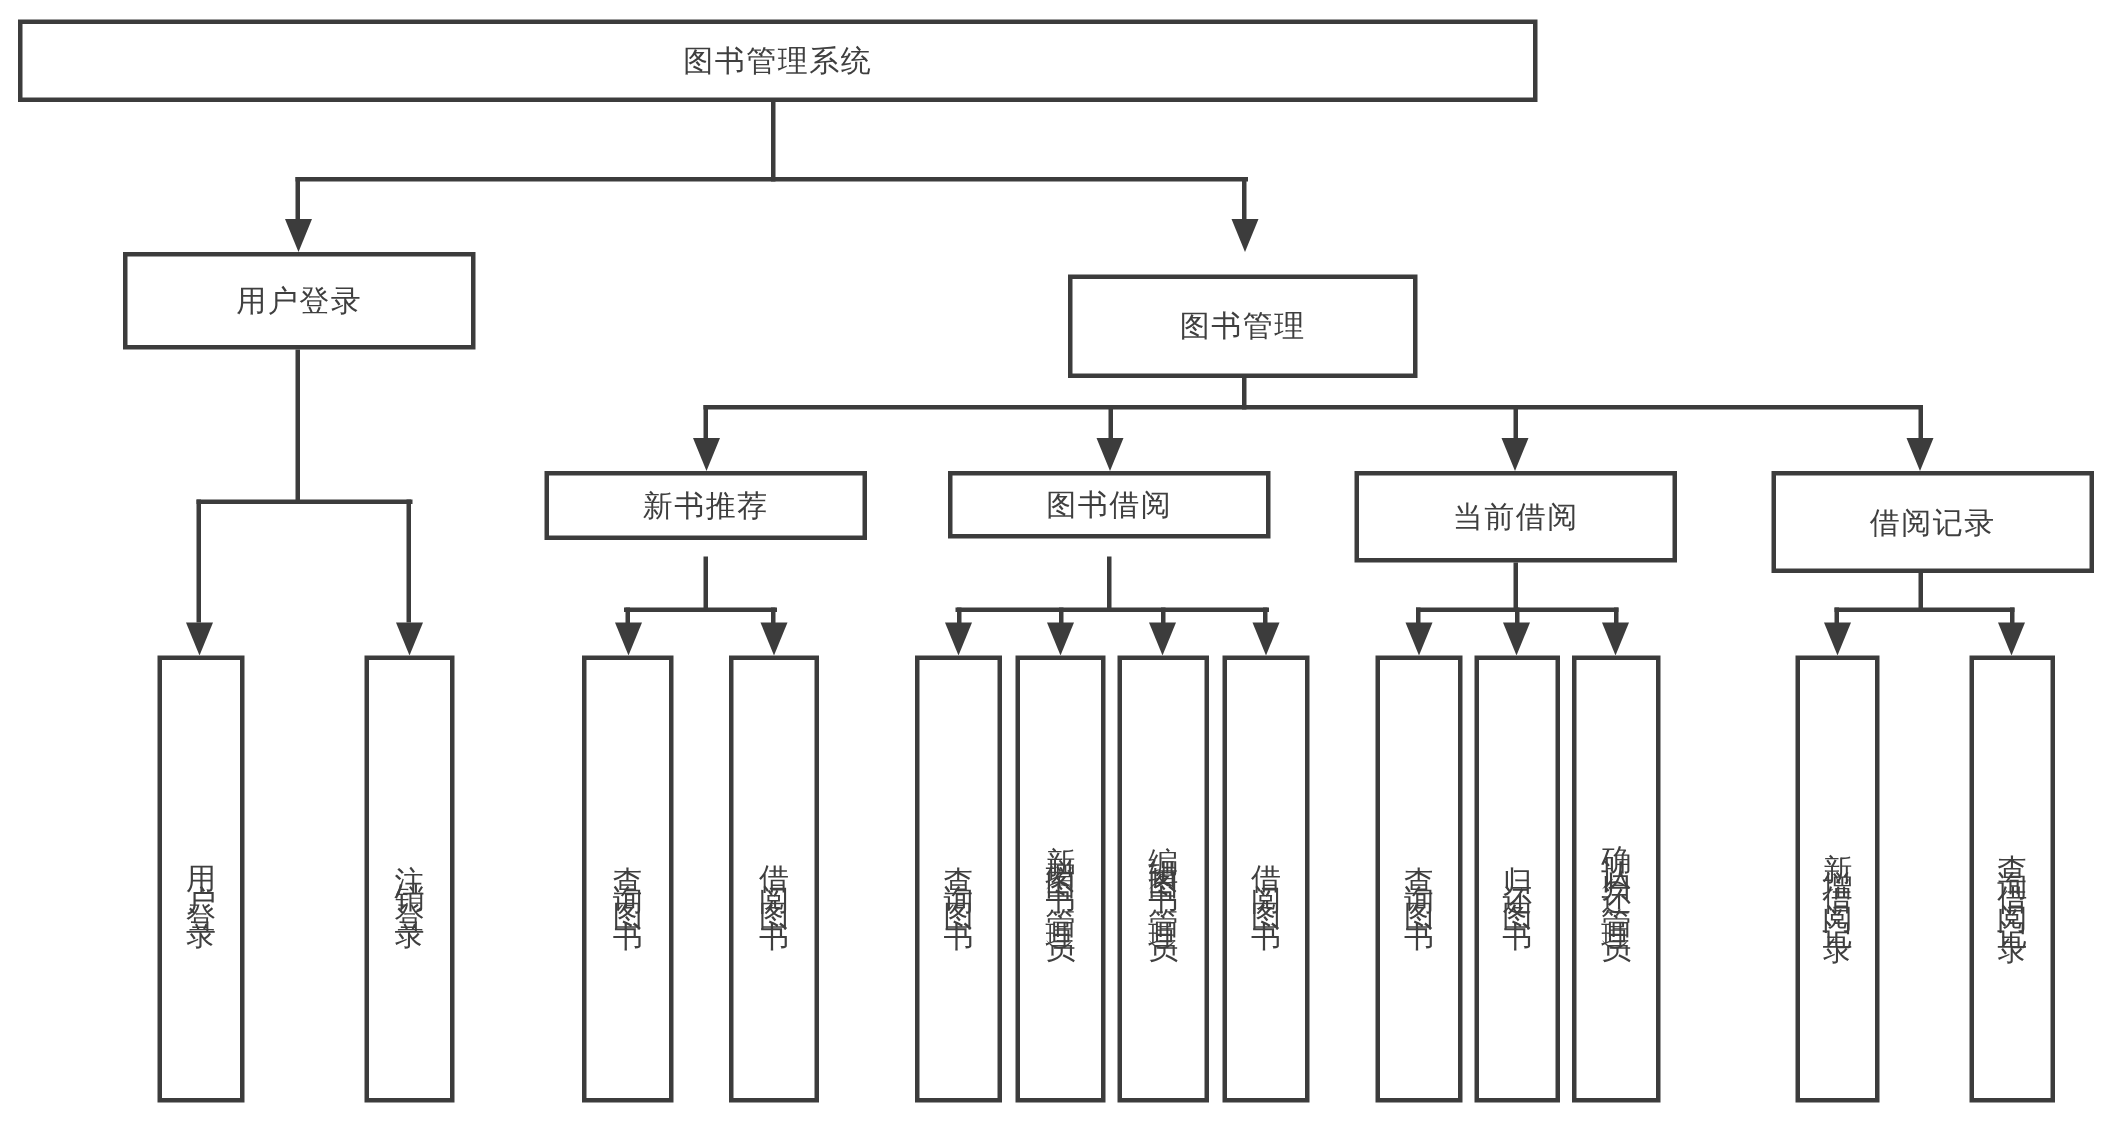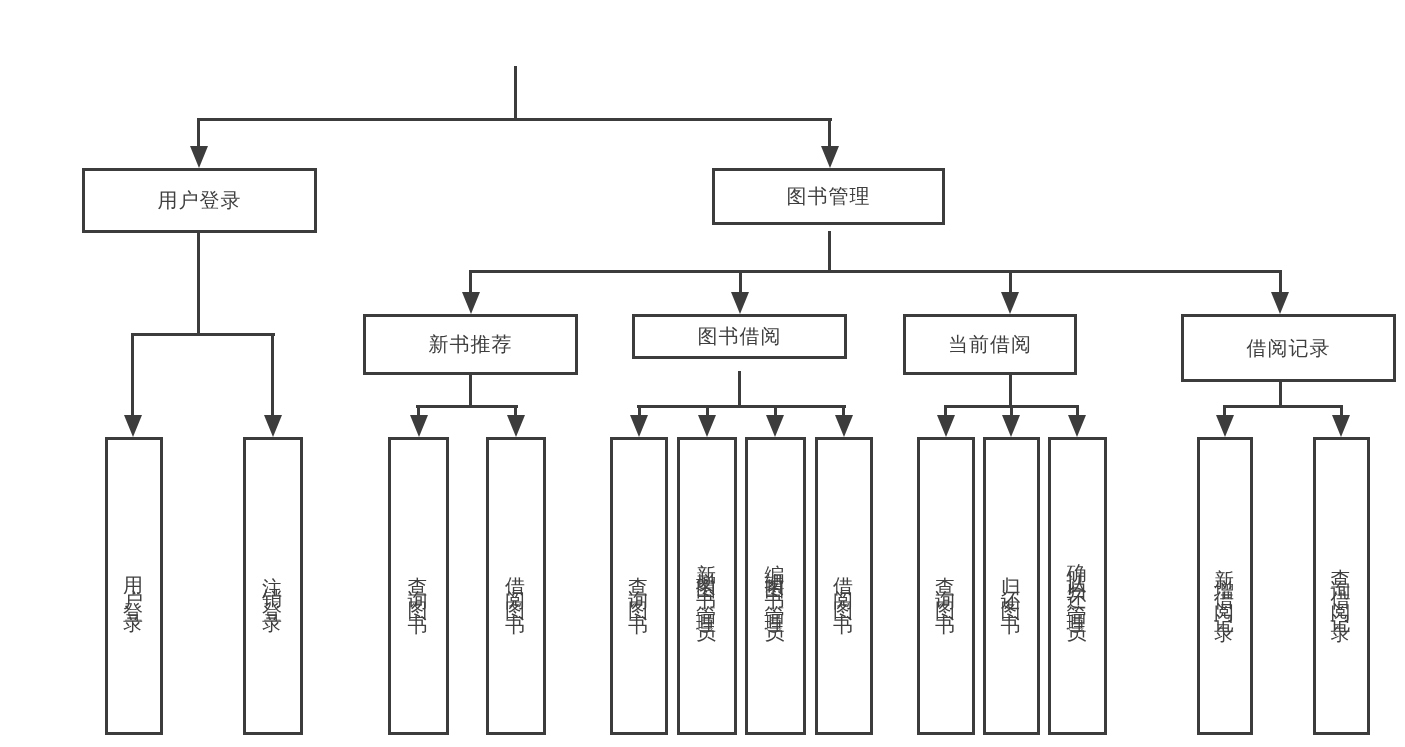--- a/index.html
+++ b/index.html
@@ -91,35 +91,38 @@
   <div class="arr" style="left:1002px;top:415px"></div>
   <div class="arr" style="left:1068px;top:415px"></div>
 
   <div class="vl" style="left:1279px;top:371px;height:36px"></div>
   <div class="hl" style="left:1223px;top:405px;width:120px"></div>
   <div class="vl" style="left:1223px;top:405px;height:12px"></div>
   <div class="vl" style="left:1340px;top:405px;height:12px"></div>
   <div class="arr" style="left:1216px;top:415px"></div>
   <div class="arr" style="left:1332px;top:415px"></div>
 
+  <div class="hbox" style="left:12px;top:13px;width:1013px;height:55px">
+    <span>图书管理系统</span>
+  </div>
 
   <div class="hbox" style="left:82px;top:168px;width:235px;height:65px">
     <span>用户登录</span>
   </div>
-  <div class="hbox" style="left:712px;top:168px;width:233px;height:57px">
+  <div class="hbox" style="left:712px;top:183px;width:233px;height:69px">
     <span>图书管理</span>
   </div>
 
-  <div class="hbox" style="left:363px;top:314px;width:215px;height:61px">
+  <div class="hbox" style="left:363px;top:314px;width:215px;height:46px">
     <span>新书推荐</span>
   </div>
   <div class="hbox" style="left:632px;top:314px;width:215px;height:45px">
     <span>图书借阅</span>
   </div>
-  <div class="hbox" style="left:903px;top:314px;width:174px;height:61px">
+  <div class="hbox" style="left:903px;top:314px;width:215px;height:61px">
     <span>当前借阅</span>
   </div>
   <div class="hbox" style="left:1181px;top:314px;width:215px;height:68px">
     <span>借阅记录</span>
   </div>
 
   <div class="vbox" style="left:105px;top:437px;width:58px;height:298px">用户登录</div>
   <div class="vbox" style="left:243px;top:437px;width:60px;height:298px">注销登录</div>
 
   <div class="vbox" style="left:388px;top:437px;width:61px;height:298px">查询图书</div>

